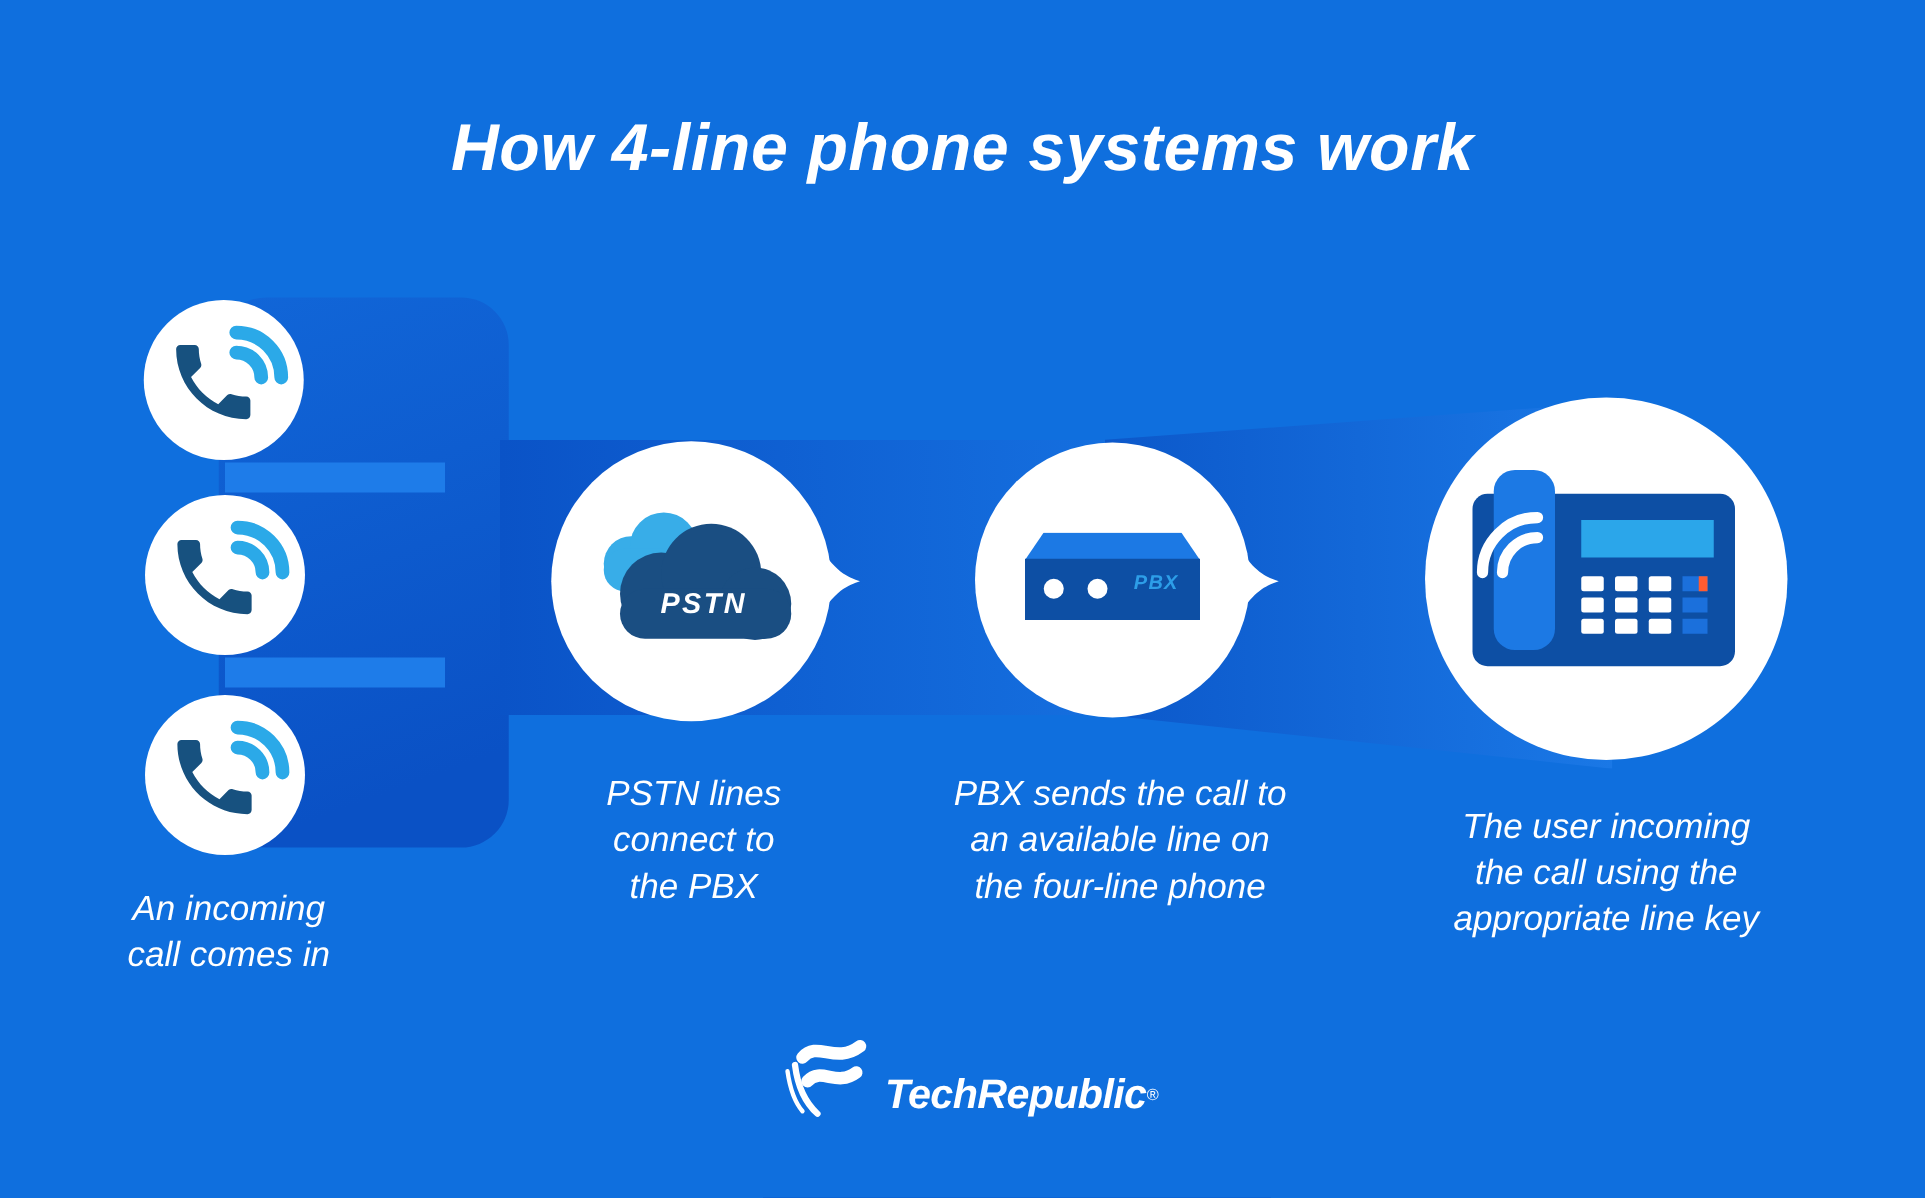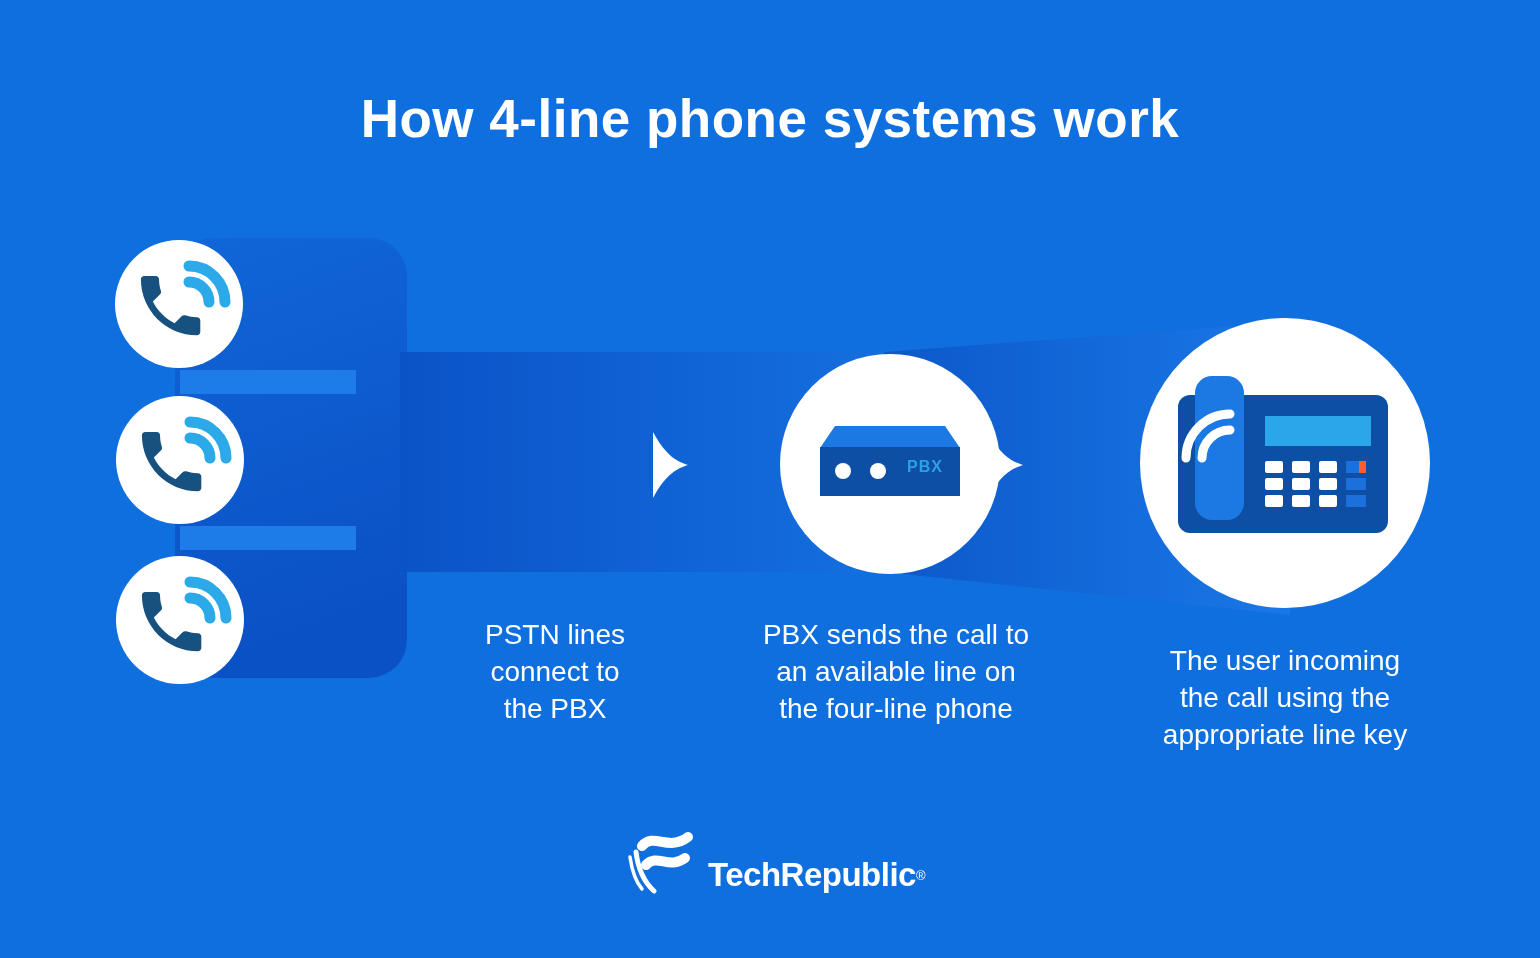--- a/index.html
+++ b/index.html
@@ -3,20 +3,21 @@
 <meta charset="utf-8">
 <style>
   html,body{margin:0;padding:0;background:#0c5fd0;}
   .canvas{
     position:relative;
     width:1540px;height:958px;
     background:#0f6fde;
     overflow:hidden;
     font-family:"Liberation Sans", sans-serif;
     color:#ffffff;
+    font-style:italic;
   }
   .abs{position:absolute;}
 
   
   .band-tall{
     left:175px;top:238px;width:232px;height:440px;
     border-radius:38px;
     background:linear-gradient(160deg,#1166d8 0%,#0a51c5 85%);
   }
   .connector-bar{
@@ -123,20 +124,36 @@
     </svg>
   </div>
   <div class="abs bubble c-small c3">
     <svg width="128" height="128" viewBox="0 0 128 128">
       <path transform="translate(16,26) scale(3.3)" fill="#17517f" d="M6.62 10.79c1.44 2.83 3.76 5.14 6.59 6.59l2.2-2.2c.27-.27.67-.36 1.02-.24 1.12.37 2.33.57 3.57.57.55 0 1 .45 1 1V20c0 .55-.45 1-1 1-9.39 0-17-7.61-17-17 0-.55.45-1 1-1h3.5c.55 0 1 .45 1 1 0 1.25.2 2.45.57 3.57.11.35.03.74-.25 1.02l-2.2 2.2z"></path>
       <path d="M74 26 A36 36 0 0 1 110 62" fill="none" stroke="#2ba9e8" stroke-width="11" stroke-linecap="round"></path>
       <path d="M74 42 A20 20 0 0 1 94 62" fill="none" stroke="#2ba9e8" stroke-width="11" stroke-linecap="round"></path>
     </svg>
   </div>
 
+  <div class="abs bubble c-pstn">
+    <svg width="224" height="224" viewBox="0 0 224 224">
+      <g fill="#38ade8">
+        <circle cx="64" cy="98" r="22"></circle>
+        <circle cx="90" cy="84" r="27"></circle>
+        <rect x="42" y="86" width="92" height="34" rx="17"></rect>
+      </g>
+      <g fill="#1a4e82">
+        <circle cx="88" cy="122" r="33"></circle>
+        <circle cx="128" cy="106" r="40"></circle>
+        <circle cx="163" cy="130" r="29"></circle>
+        <rect x="55" y="118" width="137" height="40" rx="20"></rect>
+      </g>
+    </svg>
+    <span class="abs pstn-label">PSTN</span>
+  </div>
   <svg class="abs tail tail-pstn" viewBox="0 0 36 66">
     <path d="M0 0 C14 26 26 30 35 33 C26 36 14 40 0 66 Z" fill="#ffffff"></path>
   </svg>
 
   <div class="abs bubble c-pbx">
     <div>
       <div class="abs pbx-top"></div>
       <div class="abs pbx-front"></div>
       <div class="abs pbx-dot pbx-dot-1"></div>
       <div class="abs pbx-dot pbx-dot-2"></div>
@@ -167,20 +184,22 @@
       </g>
       <g>
         <rect x="206" y="143" width="20" height="12" fill="#1b70dc"></rect>
         <rect x="219" y="143" width="7" height="12" fill="#ff5c30"></rect>
         <rect x="206" y="160" width="20" height="12" fill="#1b70dc"></rect>
         <rect x="206" y="177" width="20" height="12" fill="#1b70dc"></rect>
       </g>
     </svg>
   </div>
 
+  <div class="abs caption cap-1">An incoming
+call comes in</div>
   <div class="abs caption cap-2">PSTN lines
 connect to
 the PBX</div>
   <div class="abs caption cap-3">PBX sends the call to
 an available line on
 the four-line phone</div>
   <div class="abs caption cap-4">The user incoming
 the call using the
 appropriate line key</div>
 

